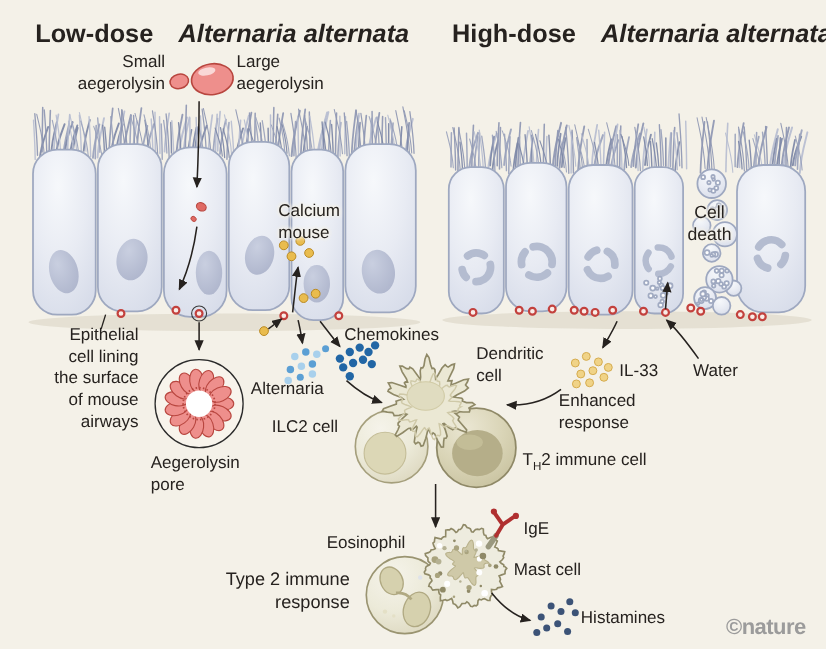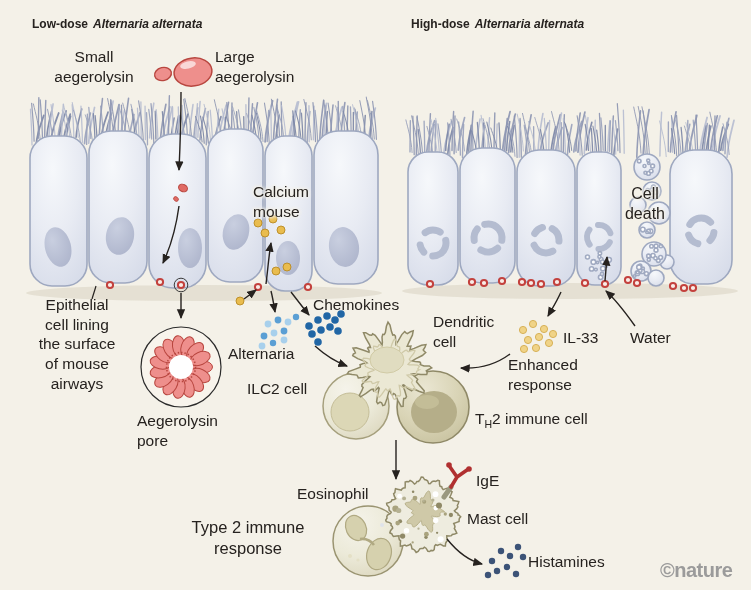--- a/index.html
+++ b/index.html
@@ -1,23 +1,23 @@
 <!DOCTYPE html>
 <html style="--bg: #f4f1e8; --ink: #26221f; --cell_stroke: #9ea8c0; --nucleus: #b6bdd2; --cilia_dark: #7c87a6; --cilia_mid: #99a2bc; --cilia_light: #b6bdd0; --red_fill: #ee8f8c; --red_stroke: #b8463f; --ring_red: #c3413d; --yellow_fill: #e9bc4e; --yellow_stroke: #b98a23; --yellow_pale: #f0d387; --blue_light: #a8d0ec; --blue_mid: #5b9fd4; --blue_dark: #2166a5; --navy: #3c5377; --cream_stroke: #8f8967; --cream_mid: #cfc9a8; --gray_credit: #9b9b9b;"><head>
 <meta charset="utf-8">
 <style>
   html,body{margin:0;padding:0}
   body{width:751px;height:590px;position:relative;overflow:hidden;
        background:var(--bg,#f4f1e8);color:var(--ink,#231f20);
        font-family:"Liberation Sans",sans-serif;}
   #art{position:absolute;left:0;top:0;z-index:1}
   .lbl{position:absolute;z-index:2;font-size:15.5px;line-height:1.27;white-space:nowrap}
-  .title{position:absolute;z-index:2;font-weight:bold;font-size:12px;display:flex;gap:5px;white-space:nowrap}
+  .title{position:absolute;z-index:2;font-weight:bold;font-size:23px;display:flex;gap:23px;white-space:nowrap}
   .title i{font-style:italic}
-  .right{text-align:center}
+  .right{text-align:right}
   .center{text-align:center}
   .bold{font-weight:normal;font-size:16.5px}
   .glow{text-shadow:0 0 3px #f4f1e8,0 0 5px #f4f1e8,1px 1px 3px #f4f1e8,-1px -1px 3px #f4f1e8}
   sub{font-size:0.68em}
   #credit{font-family:Liberation Sans, sans-serif;font-weight:bold;font-size:20px;
           color:var(--gray_credit,#9b9b9b);letter-spacing:-0.5px}
   .arrow{stroke:var(--ink,#2b2b2b);stroke-width:1.4;fill:none}
   .thin{stroke:var(--ink,#2b2b2b);stroke-width:1.2;fill:none}
 </style>
 </head>

